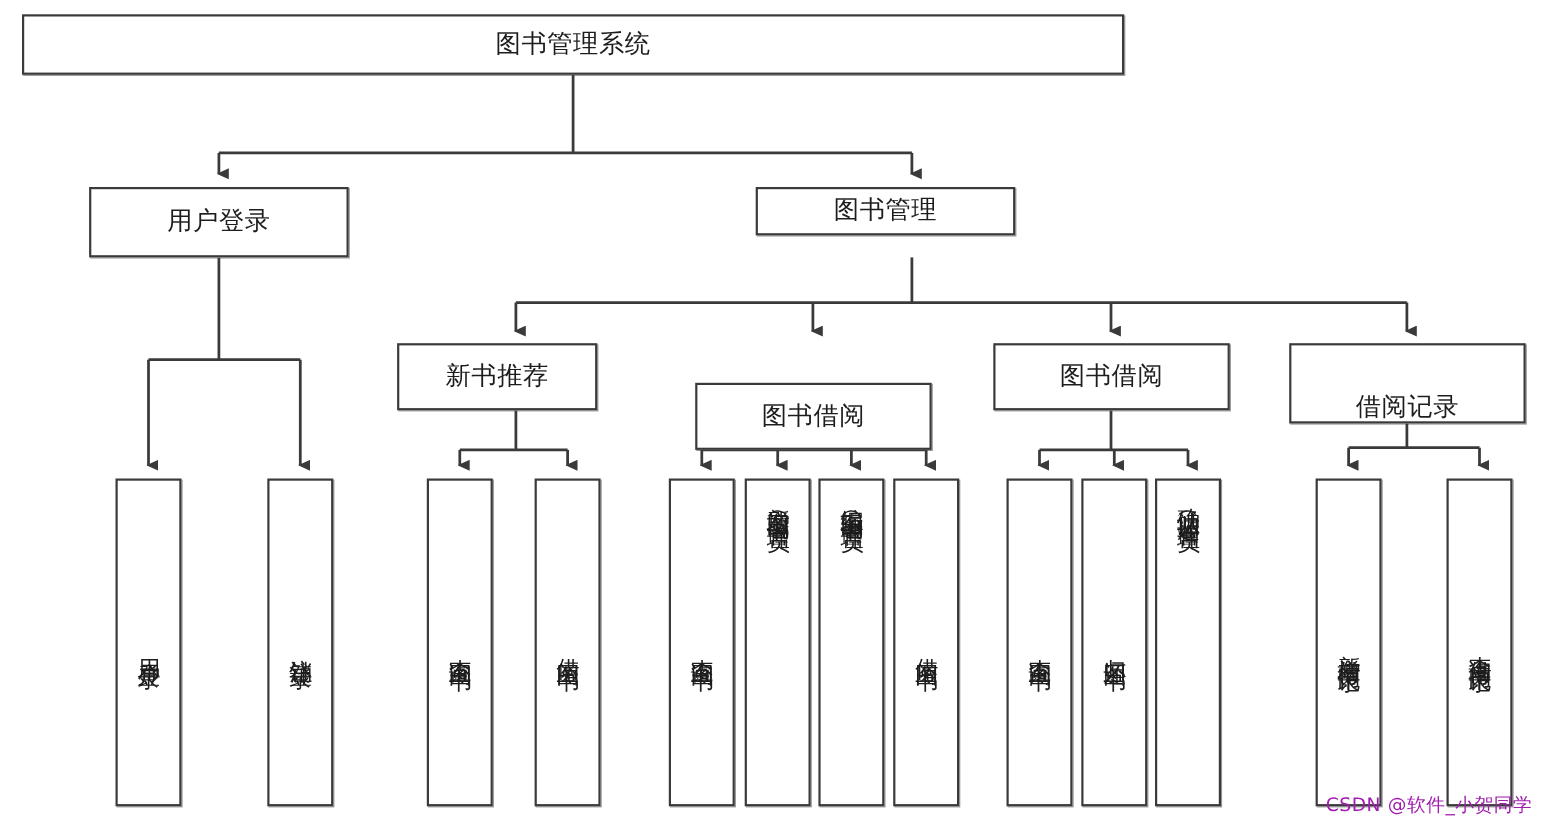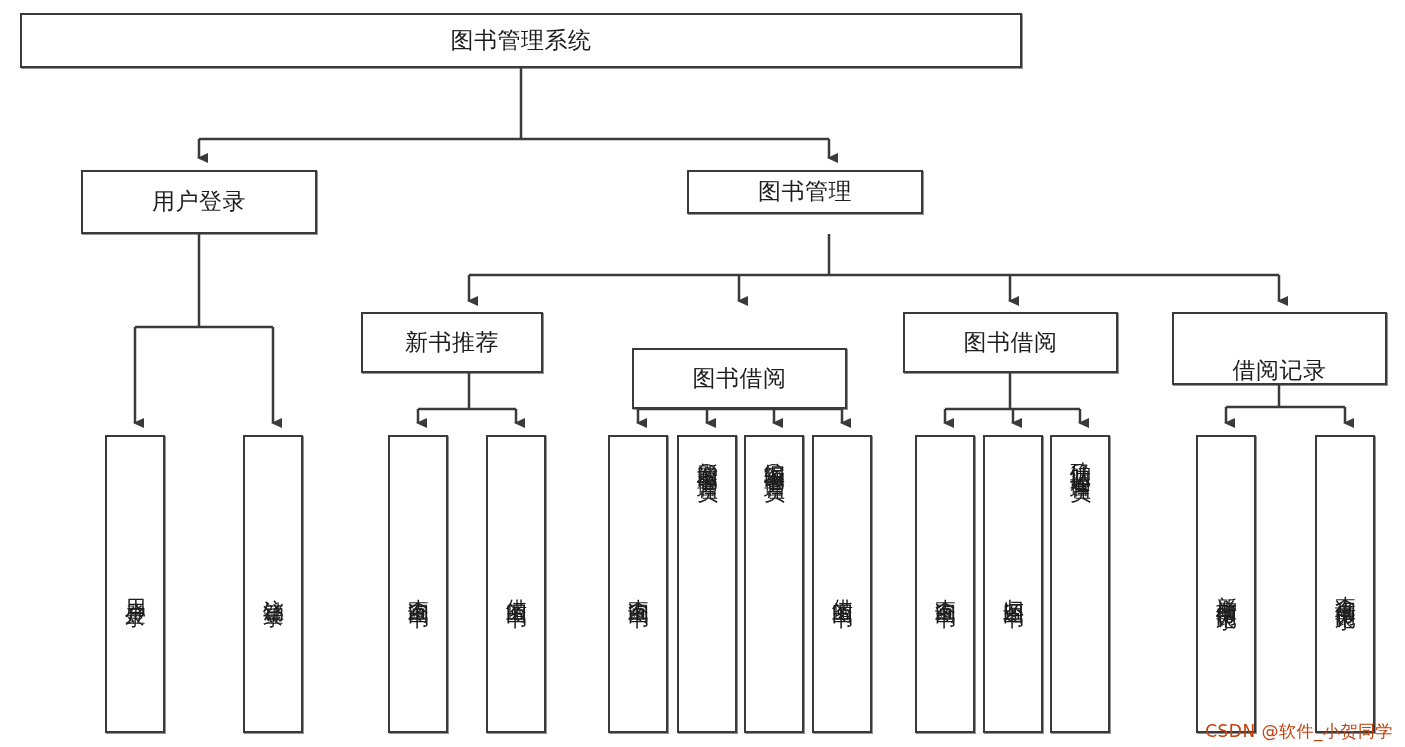--- a/index.html
+++ b/index.html
@@ -61,21 +61,21 @@
     top: 0;
     width: 1405px;
     height: 747px;
     pointer-events: none;
   }
   #watermark {
     position: absolute;
     right: 12px;
     bottom: 4px;
     font-size: 17px;
-    color: #c2410c;
+    color: #a21caf;
     letter-spacing: 0.5px;
     white-space: nowrap;
     margin-top: 20px;
   }
 </style>
 </head>
 <body>
 
 <div id="diagram-root">
 

